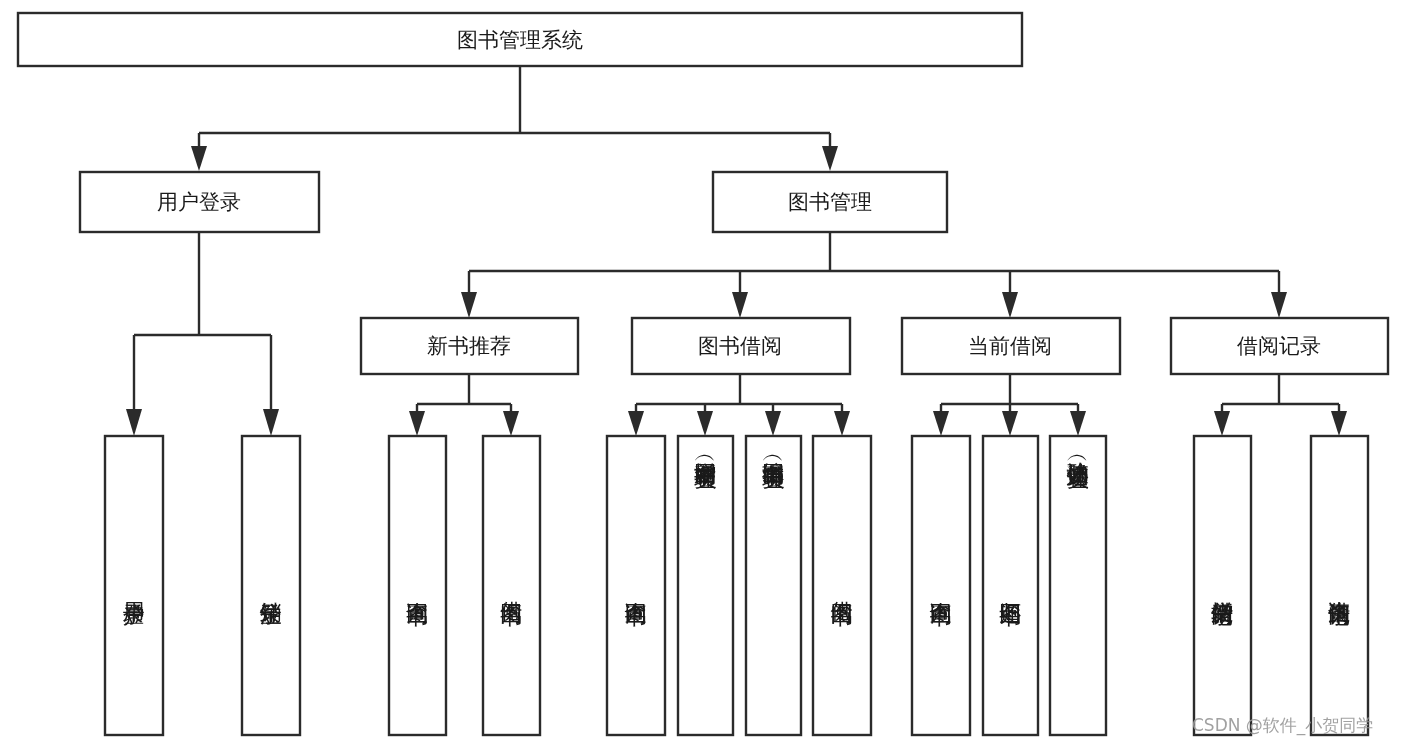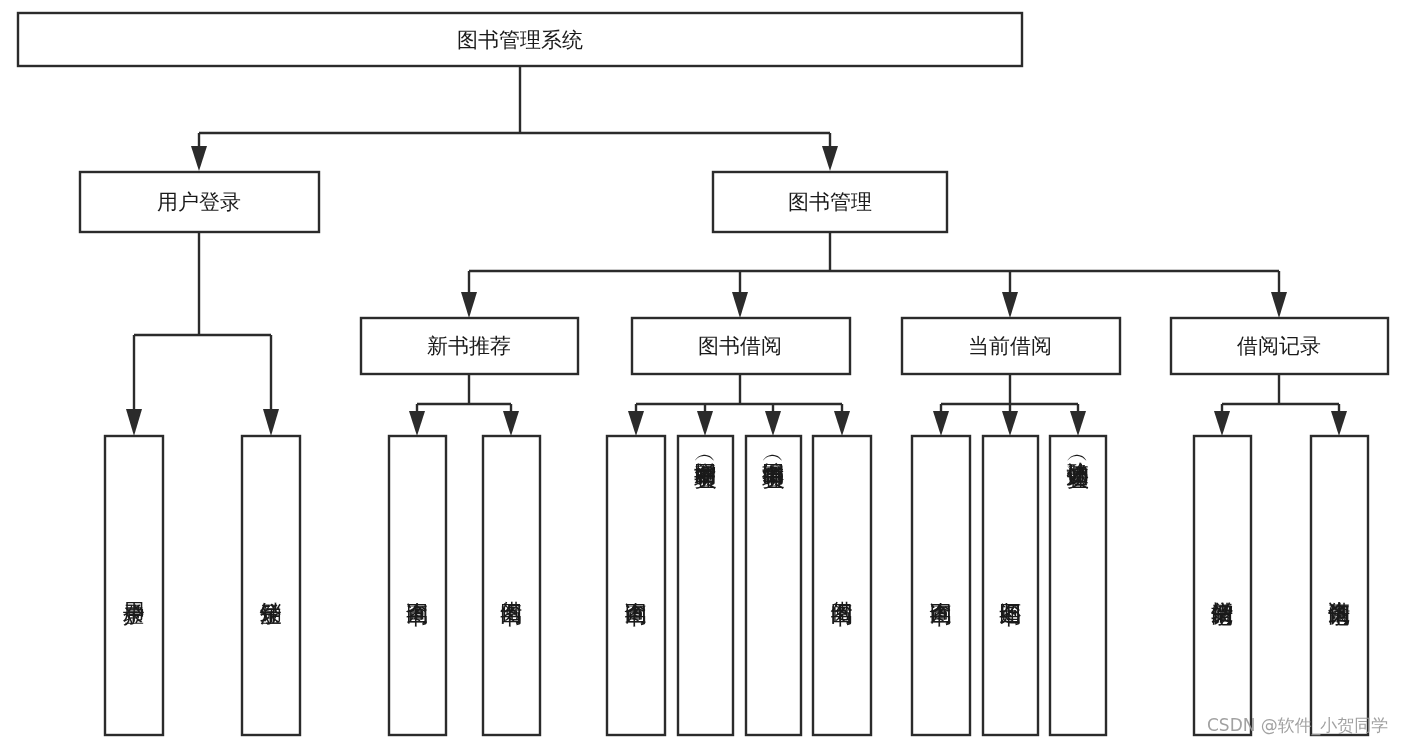--- a/index.html
+++ b/index.html
@@ -66,21 +66,20 @@
     letter-spacing: 1px;
     white-space: nowrap;
   }
   .watermark {
     position: absolute;
     font-family: "DejaVu Sans", "Liberation Sans", sans-serif;
     font-size: 17px;
     color: #9a9a9a;
     white-space: nowrap;
     opacity: 0.92;
-    padding-left: 15px;
   }
 </style>
 </head>
 <body>
 
 <div id="diagram-root">
 
   <svg id="tree-svg" viewBox="0 0 1405 747">
 
     <g>

